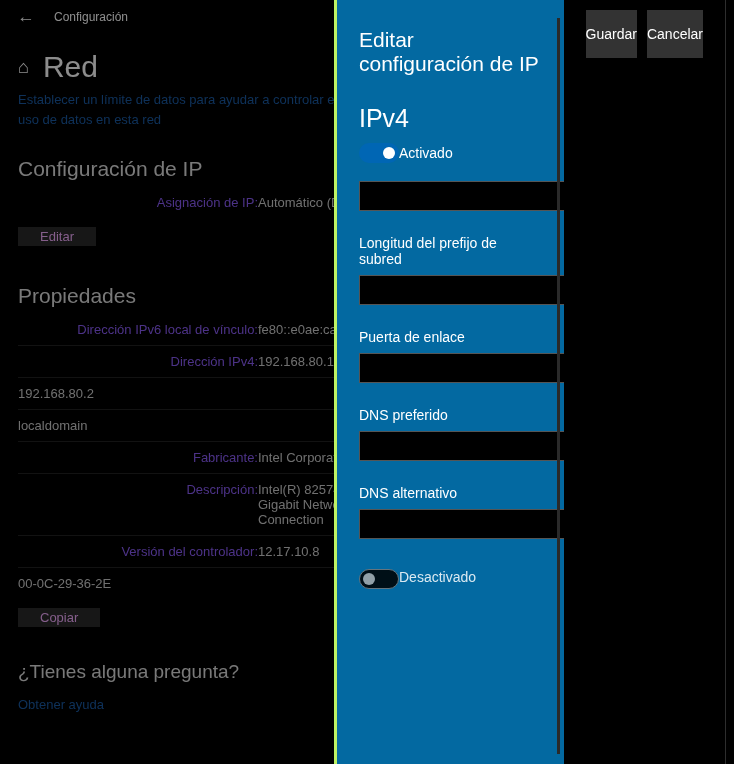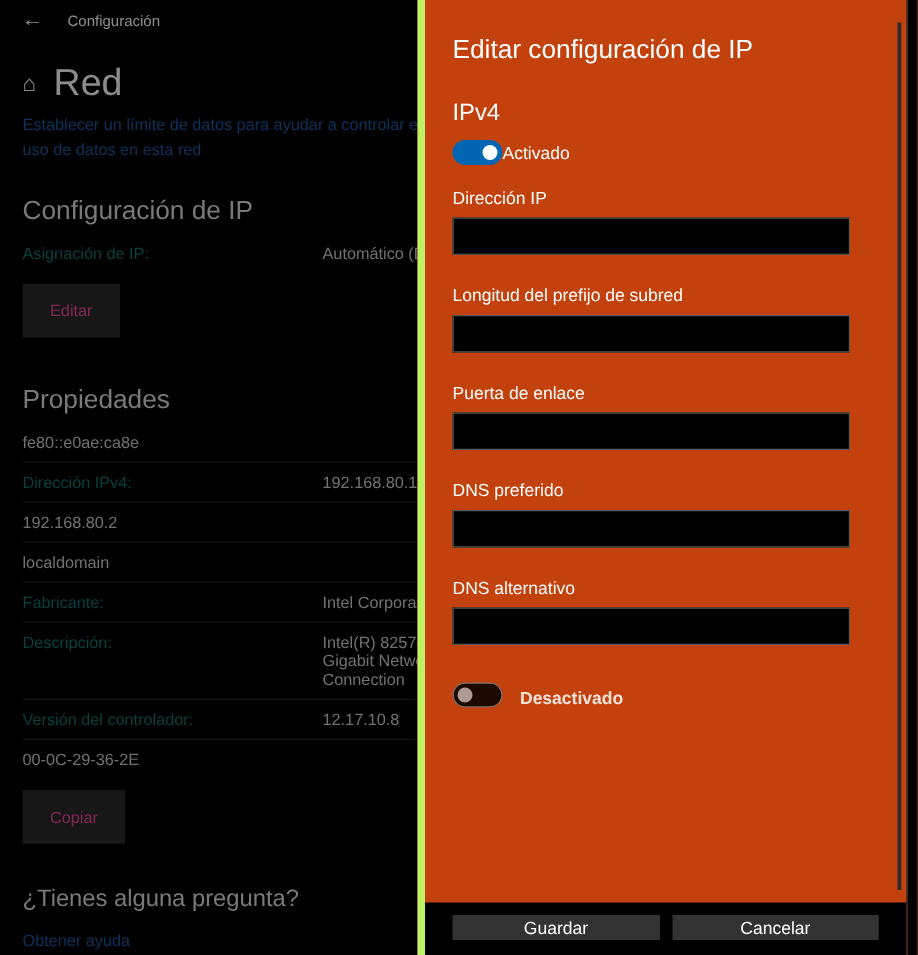--- a/index.html
+++ b/index.html
@@ -9,49 +9,49 @@
   .bg-page { position: absolute; inset: 0; padding: 0 18px; opacity: 0.55; }
   .titlebar { display: flex; align-items: center; gap: 20px; padding: 8px 0 14px 0; font-size: 12px; }
   .back-arrow { font-size: 16px; display: inline-block; transform: scaleX(1.1); }
   .page-head { display: flex; align-items: center; gap: 14px; margin-top: 10px; }
   .home-icon { font-size: 18px; }
   .page-title { font-size: 30px; font-weight: 400; }
   .link { color: #1a5aa3; font-size: 13px; line-height: 1.5; }
   .limitlink { margin-top: 6px; margin-bottom: 28px; max-width: 320px; }
   .section-h { font-size: 21px; font-weight: 400; margin: 18px 0 14px 0; color: #ddd; }
   .kv-row { display: flex; margin: 7px 0; font-size: 13px; }
-  .kv-key { width: 240px; color: #0f766e; }
+  .kv-key { width: 240px; color: #8b5cf6; text-align: right; }
   .kv-val { color: #ccc; }
-  .btn-secondary { background: #2a2a2a; color: #ec4899; border: none; padding: 14px 22px; font-size: 13px; margin-top: 10px; cursor: pointer; }
+  .btn-secondary { background: #2a2a2a; color: #f0abfc; border: none; padding: 2px 22px; font-size: 13px; margin-top: 10px; cursor: pointer; }
   .divider { border: none; border-top: 1px solid #222; margin: 8px 0; }
   .help-section { margin-top: 34px; }
   .help-h { font-size: 19px; font-weight: 400; color: #ddd; }
   .help-link { color: #1a5aa3; font-size: 13px; margin-top: 14px; display: block; }
 
   
-  .modal { position: absolute; top: 0; right: 8px; bottom: 0; width: 392px; background: #c2410c; border-left: 6px solid #bef264; border-right: 1px solid #2e2e2e; display: flex; flex-direction: column; }
+  .modal { position: absolute; top: 0; right: 8px; bottom: 0; width: 392px; background: #0369a1; border-left: 3px solid #bef264; border-right: 1px solid #2e2e2e; display: flex; }
   .modal-body { flex: 1; overflow: hidden; padding: 28px 22px 0 22px; position: relative; }
   .modal-title { font-size: 21px; font-weight: 400; margin-bottom: 16px; }
   .select { width: 318px; height: 32px; border: 1px solid #555; background: #000; color: #fff; padding: 0 10px; font-size: 14px; display: flex; align-items: center; justify-content: space-between; cursor: pointer; }
   .chev { font-size: 11px; color: #fff; }
-  .group-h { font-size: 19px; font-weight: 400; margin-top: 28px; margin-bottom: 10px; }
+  .group-h { font-size: 25px; font-weight: 400; margin-top: 28px; margin-bottom: 10px; }
   .toggle-row { display: flex; align-items: center; margin-bottom: 18px; }
   .toggle { width: 40px; height: 20px; border-radius: 10px; position: relative; transition: background .1s; }
   .toggle.on { background: #0066b4; }
   .toggle.off { background: #000; border: 1px solid #777; }
   .thumb { width: 12px; height: 12px; border-radius: 50%; background: #fff; position: absolute; top: 4px; }
   .toggle.on .thumb { right: 4px; }
   .toggle.off .thumb { left: 3px; background: #aaa; top: 3px; }
   .toggle-label { font-size: 14px; }
   .field-label { font-size: 14px; margin-bottom: 8px; display: block; }
   .field-input { width: 318px; height: 30px; border: 1px solid #555; background: #000; color: #fff; padding: 0 8px; font-size: 14px; margin-bottom: 24px; outline: none; }
   .modal-footer { display: flex; gap: 10px; padding: 10px 22px 12px 22px; background: #000; }
-  .btn-primary { flex: 1; height: 20px; background: #333; color: #fff; border: none; font-size: 14px; cursor: pointer; }
+  .btn-primary { flex: 1; height: 48px; background: #333; color: #fff; border: none; font-size: 14px; cursor: pointer; }
   .scroll-track { position: absolute; right: 4px; top: 18px; bottom: 10px; width: 3px; background: #2a2a2a; }
-  .ipv6-row { display: flex; align-items: flex-end; gap: 14px; margin-top: 6px; opacity: .85; font-weight: bold; }
+  .ipv6-row { display: flex; align-items: flex-start; margin-top: 6px; opacity: .85; }
 </style>
 </head>
 <body>
 
 <div class="bg-page">
   <div class="titlebar">
     <span class="back-arrow">←</span>
     <span>Configuración</span>
   </div>
 
@@ -64,20 +64,21 @@
   <div class="section-h">Configuración de IP</div>
   <div class="kv-row">
     <span class="kv-key">Asignación de IP:</span>
     <span class="kv-val">Automático (DHCP)</span>
   </div>
   <button class="btn-secondary">Editar</button>
 
   <div class="section-h" style="margin-top:38px">Propiedades</div>
   <div>
     <div class="kv-row">
+        <span class="kv-key">Dirección IPv6 local de vínculo:</span>
         <span class="kv-val">fe80::e0ae:ca8e</span>
       </div>
     <hr class="divider">
     <div class="kv-row">
         <span class="kv-key">Dirección IPv4:</span>
         <span class="kv-val">192.168.80.128</span>
       </div>
     <hr class="divider">
     <div class="kv-row">
         <span class="kv-val">192.168.80.2</span>
@@ -121,21 +122,20 @@
 
 
     <div class="group-h">IPv4</div>
     <div class="toggle-row">
       <div class="toggle on">
           <div class="thumb"></div>
         </div>
       <span class="toggle-label">Activado</span>
     </div>
 
-    <label class="field-label">Dirección IP</label>
     <input class="field-input" style="">
 
     <label class="field-label">Longitud del prefijo de subred</label>
     <input class="field-input" style="">
 
     <label class="field-label">Puerta de enlace</label>
     <input class="field-input" style="">
 
     <label class="field-label">DNS preferido</label>
     <input class="field-input" style="">

